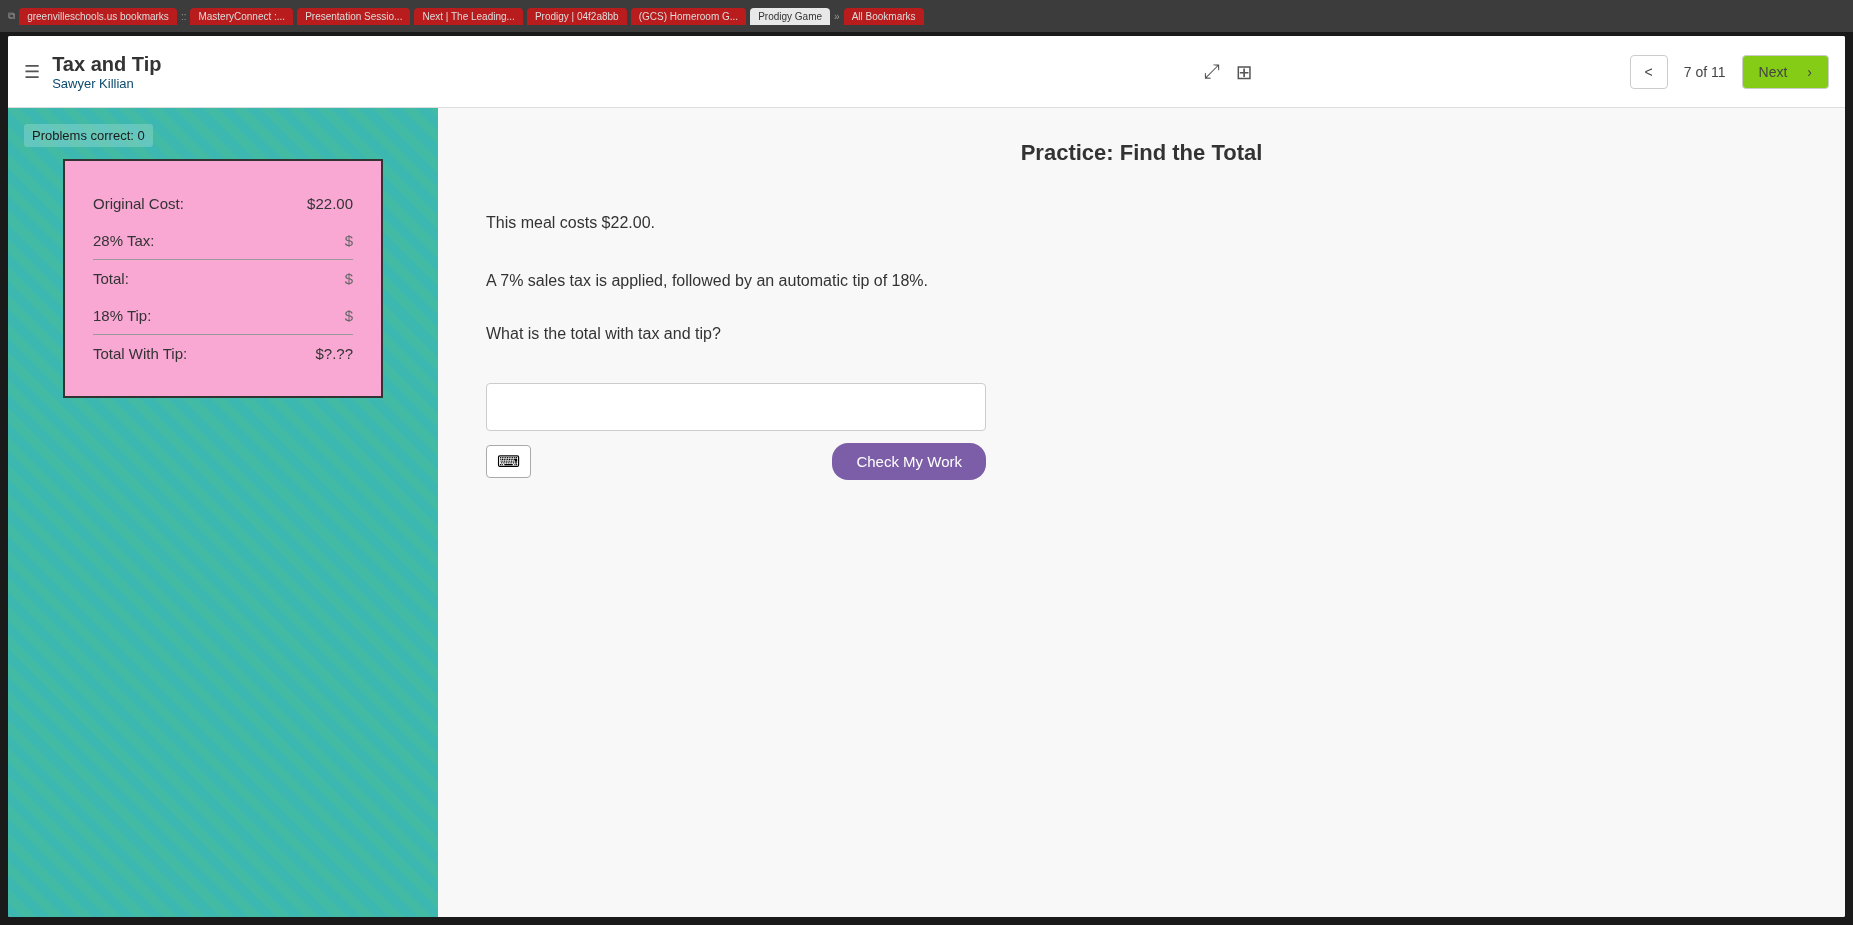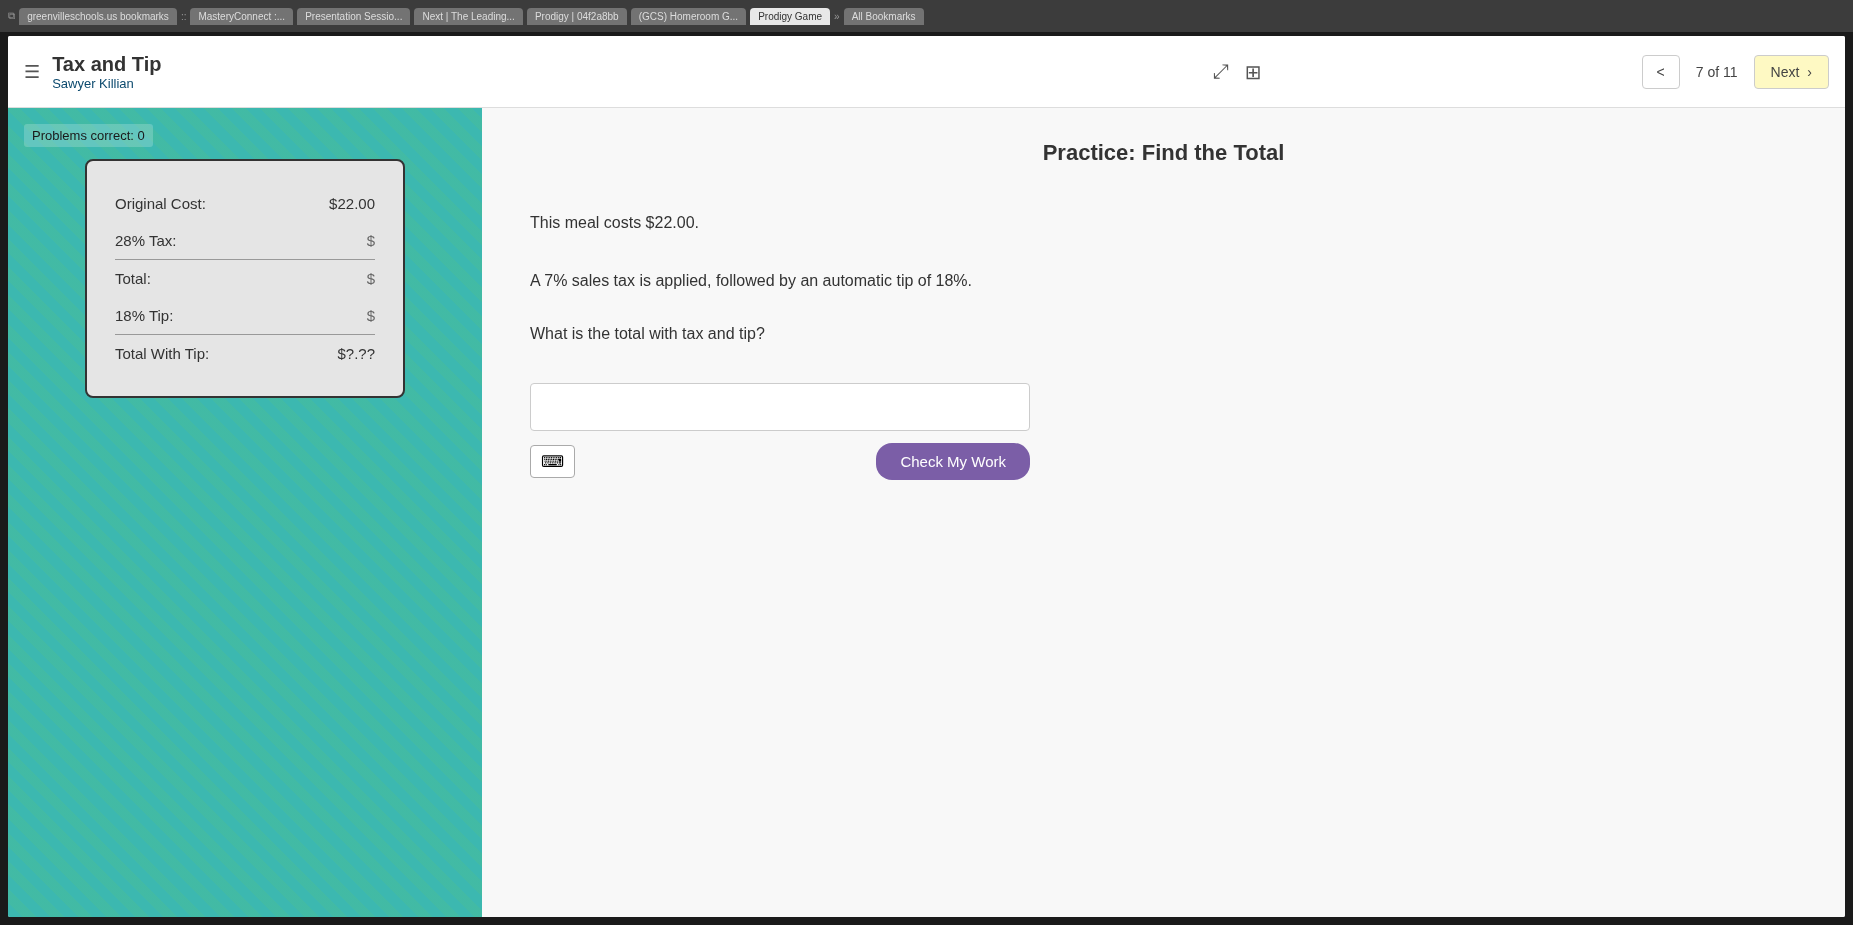--- a/index.html
+++ b/index.html
@@ -26,21 +26,21 @@
     .tab-bar {
       display: flex;
       align-items: center;
       gap: 4px;
       font-size: 11px;
       color: #ccc;
       flex-wrap: nowrap;
       overflow: hidden;
     }
     .tab-item {
-      background: #737373;
+      background: #b91c1c;
       border-radius: 4px 4px 0 0;
       padding: 3px 8px;
       font-size: 10px;
       color: #ddd;
       white-space: nowrap;
       cursor: pointer;
     }
     .tab-item.active {
       background: #e8e8e8;
       color: #333;
@@ -118,44 +118,44 @@
       font-size: 14px;
       cursor: pointer;
       color: #444;
     }
     .page-indicator {
       font-size: 14px;
       color: #444;
       padding: 0 8px;
     }
     .next-btn {
-      background: #fef9c3;
+      background: #84cc16;
       border: 1px solid #ccc;
       border-radius: 4px;
       padding: 8px 16px;
       font-size: 14px;
       cursor: pointer;
       color: #444;
       display: flex;
       align-items: center;
-      gap: 8px;
+      gap: 20px;
     }
 
     
     .main-content {
       flex: 1;
       display: flex;
       flex-direction: row;
       padding: 0;
       overflow: hidden;
     }
 
     
     .left-panel {
-      width: 474px;
+      width: 430px;
       background: #3cb8b0;
       display: flex;
       flex-direction: column;
       padding: 16px;
       position: relative;
       flex-shrink: 0;
     }
 
     
     .left-panel::before {
@@ -177,23 +177,23 @@
       color: #1a1a1a;
       background: rgba(255,255,255,0.2);
       padding: 4px 8px;
       border-radius: 3px;
       position: relative;
       z-index: 1;
       align-self: flex-start;
     }
 
     .receipt-card {
-      background: #e5e5e5;
+      background: #f9a8d4;
       border: 2px solid #333;
-      border-radius: 8px;
+      border-radius: 0;
       margin-top: 12px;
       padding: 24px 28px;
       position: relative;
       z-index: 1;
       width: 100%;
       max-width: 320px;
       align-self: center;
     }
 
     .receipt-row {

